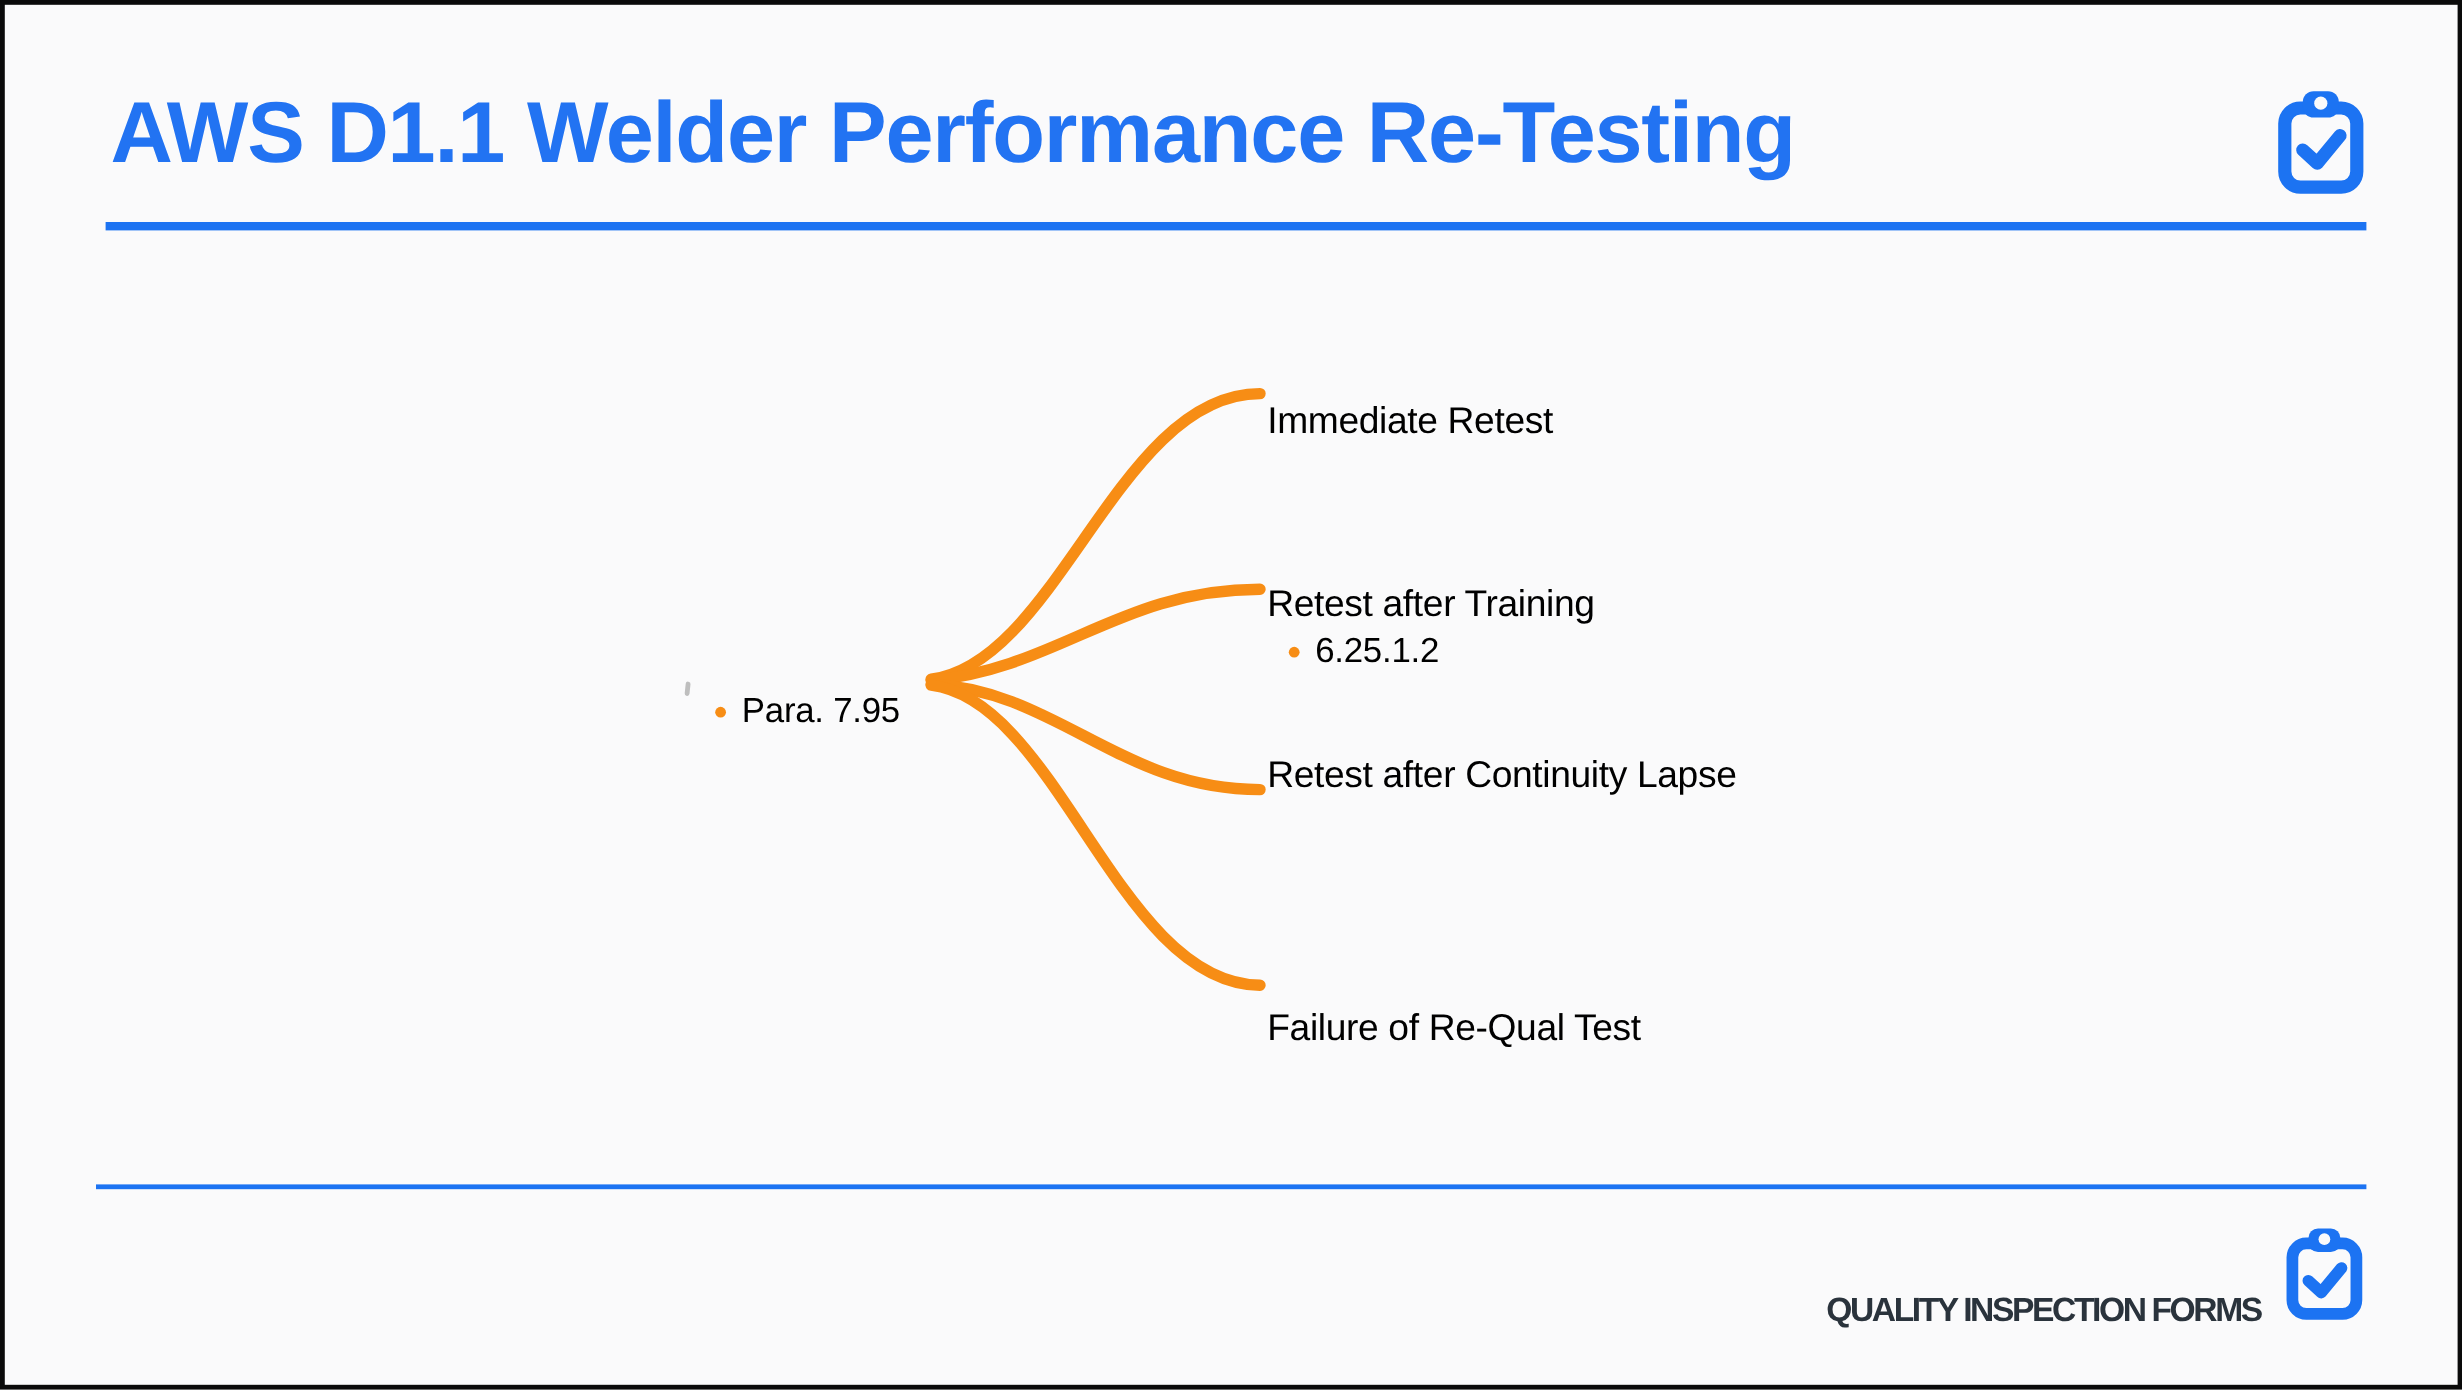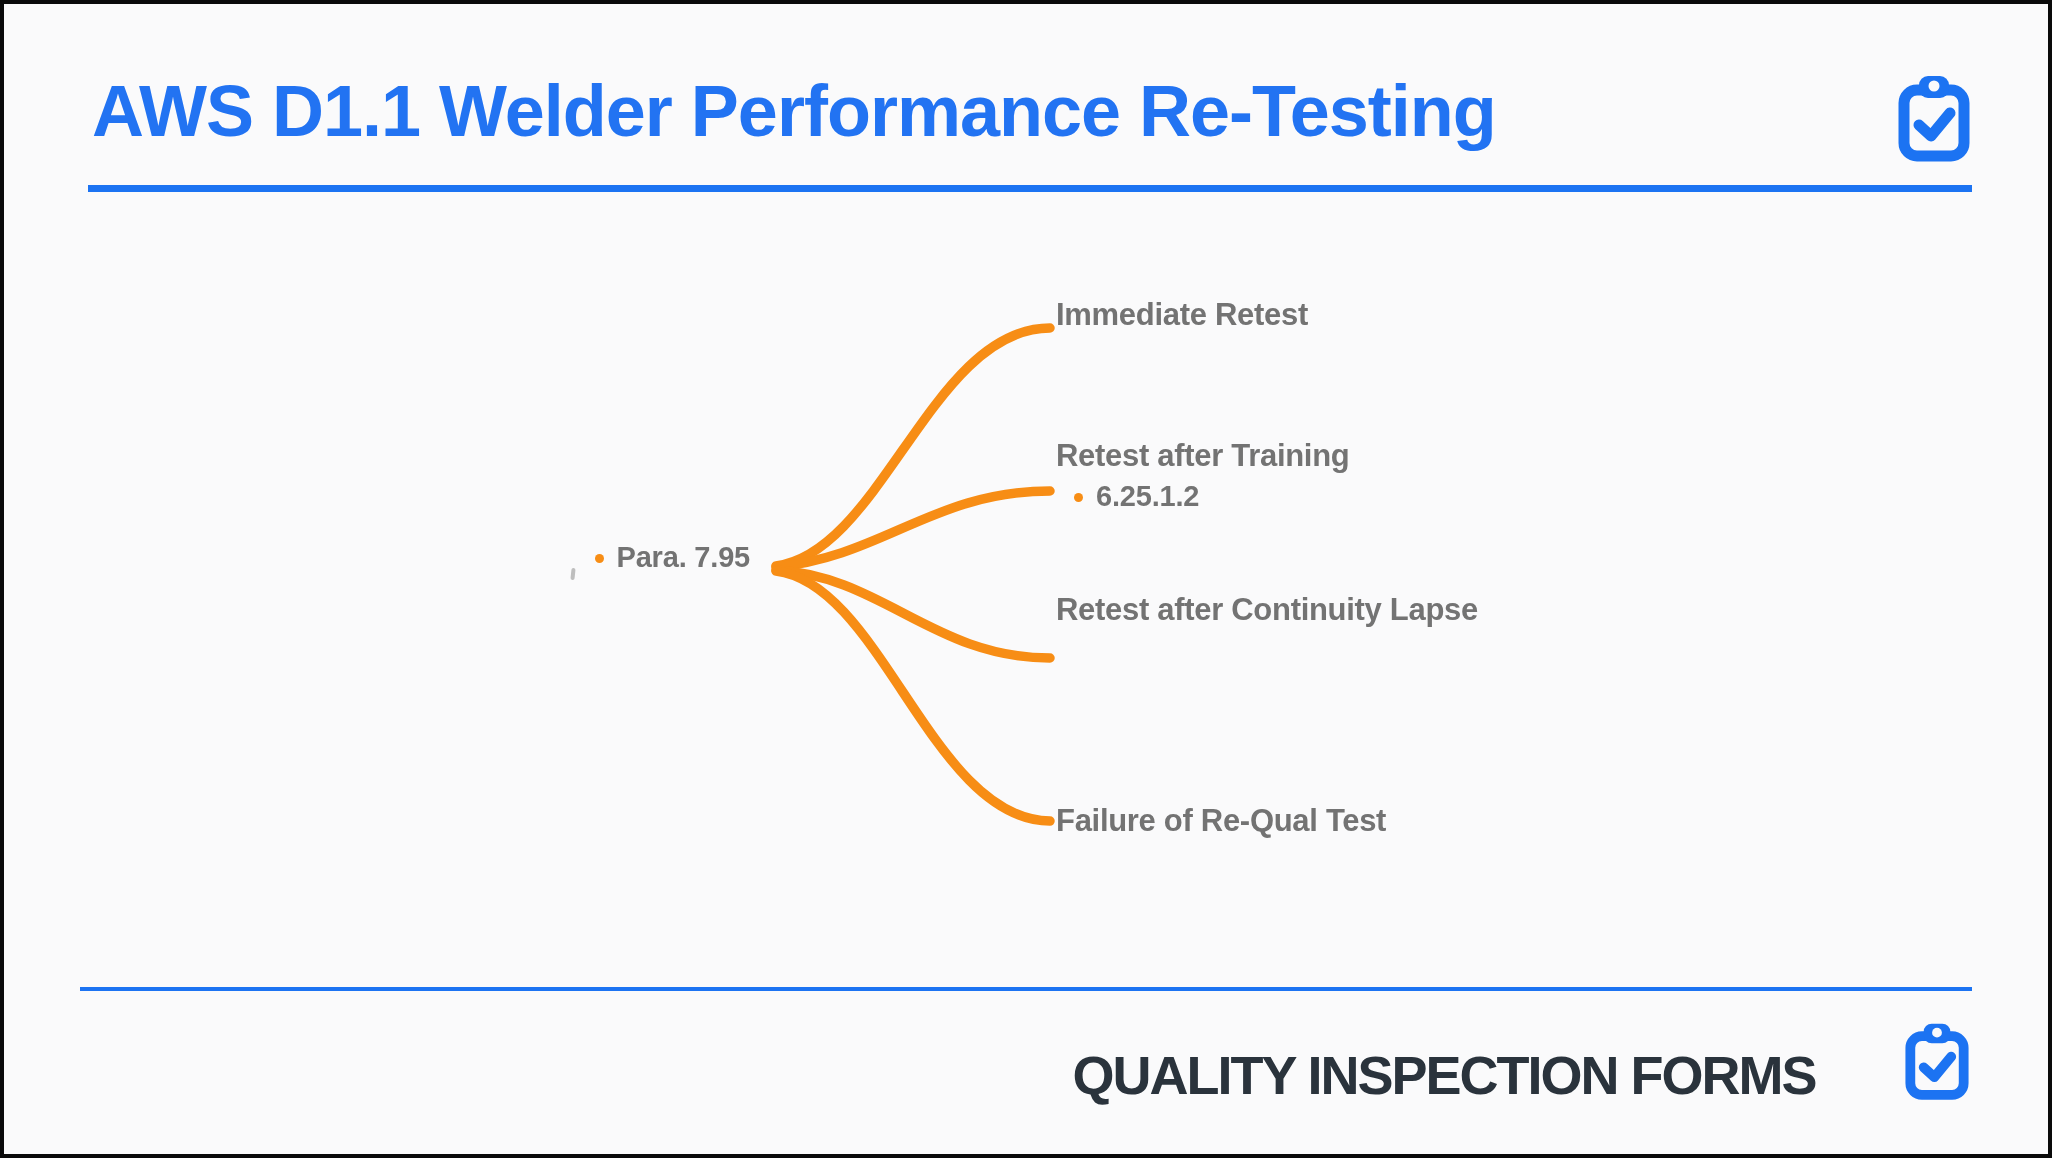--- a/index.html
+++ b/index.html
@@ -24,50 +24,50 @@
   .header-rule {
     left: 84px; top: 181px; width: 1884px; height: 7px;
     background: #1C73F2;
   }
   .icon-clipboard { display: block; }
 
   
   svg.connectors { left: 0; top: 0; pointer-events: none; }
   .node {
     line-height: 41px; white-space: nowrap;
-    color: #737373; font-weight: 700;
+    color: #000000; font-weight: 400; margin-top: 36px;
   }
   .node .label { font-size: 31px; letter-spacing: -0.3px; }
   .node .subline { font-size: 29px; letter-spacing: -0.2px; }
   .dot {
     display: inline-block; width: 9px; height: 9px; border-radius: 50%;
     background: #F78D15; margin: 0 13px 0 4px; transform: translateY(-4px);
   }
   .root-node { left: 380px; top: 533px; width: 366px; text-align: right; }
   .branch { left: 1052px; text-align: left; }
   .branch .subline { padding-left: 14px; }
   .branch-1 { top: 290px; }
-  .branch-2 { top: 431px; }
+  .branch-2 { top: 442px; }
   .branch-3 { top: 585px; }
   .branch-4 { top: 796px; }
 
   .stray-mark {
     left: 567px; top: 564px; width: 4px; height: 12px;
     border-radius: 3px; background: #8d8d8d; opacity: 0.55;
     transform: rotate(6deg);
   }
 
   
   .footer-rule {
     left: 76px; top: 983px; width: 1892px; height: 4px;
     background: #1C73F2;
   }
   .brand {
-    left: 1000px; top: 1040px; width: 880px; text-align: center;
-    font-size: 54px; font-weight: 700; letter-spacing: -2px;
+    left: 1000px; top: 1072px; width: 880px; text-align: right;
+    font-size: 28px; font-weight: 700; letter-spacing: -2px;
     color: #2A333C; white-space: nowrap;
   }
 </style>
 </head>
 <body>
 
 <div class="abs page-title">AWS D1.1 Welder Performance Re-Testing</div>
 <div class="abs header-rule"></div>
 
 <div class="abs" style="left:1892px; top:70px;">

